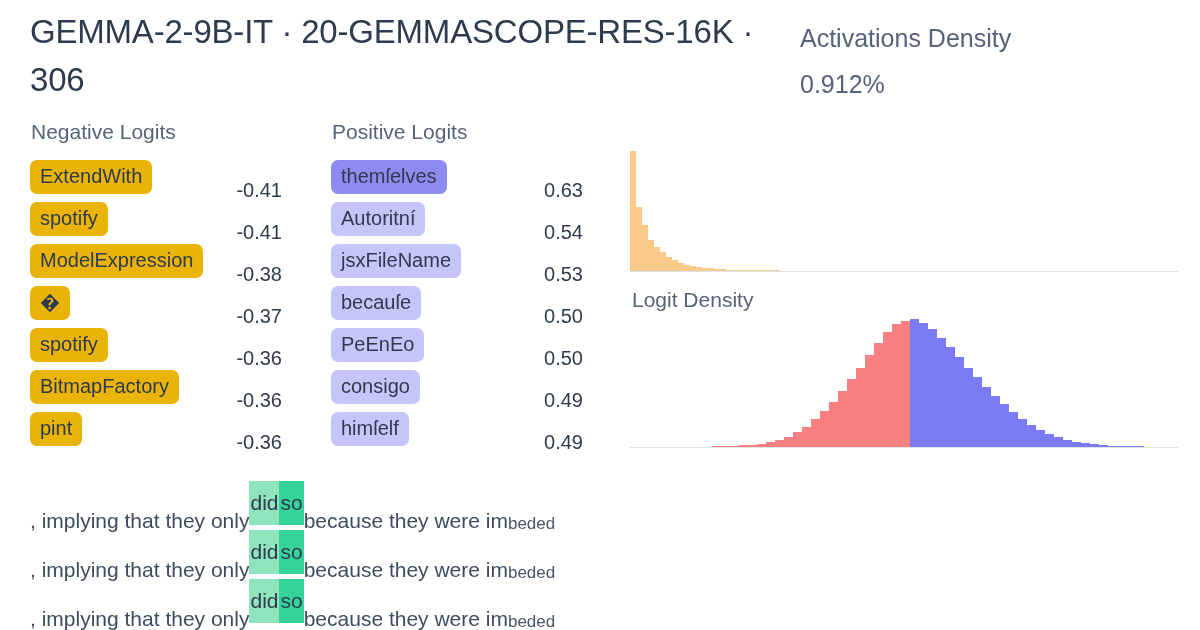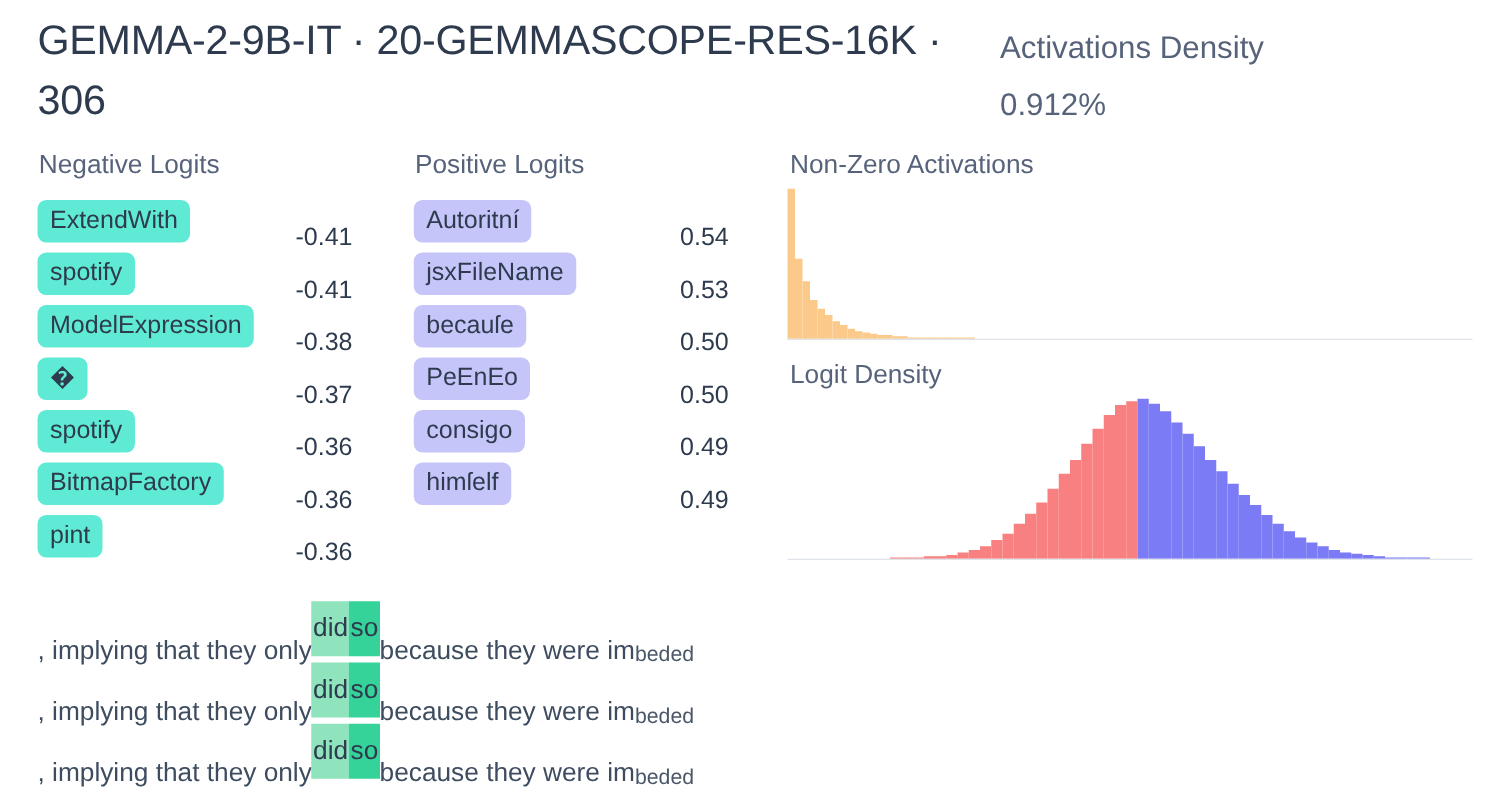--- a/index.html
+++ b/index.html
@@ -76,21 +76,21 @@
     max-width: 205px;
     padding: 4px 10px 6px 10px;
     border-radius: 7px;
     font-size: 20px;
     line-height: 24px;
     color: #2e3b4e;
     white-space: nowrap;
     overflow: hidden;
     text-overflow: clip;
   }
-  .chip-neg { background: #5eead4; }
+  .chip-neg { background: #eab308; }
   .chip-pos { background: #c5c5f9; }
   .chip-pos-top { background: #8c8cf0; }
 
   .logit-value {
     position: absolute;
     right: 18px;
     font-size: 20px;
     color: #2e3b4e;
     white-space: nowrap;
     margin-top: 26px;
@@ -169,21 +169,20 @@
   <div class="header">
     <div class="header-title">GEMMA-2-9B-IT · 20-GEMMASCOPE-RES-16K · 306</div>
     <div class="header-stat">
       <div>Activations Density</div>
       <div>0.912%</div>
     </div>
   </div>
 
   <div class="section-heading" id="neg-heading">Negative Logits</div>
   <div class="section-heading" id="pos-heading">Positive Logits</div>
-  <div class="section-heading" id="act-heading">Non-Zero Activations</div>
   <div class="section-heading" id="logit-heading">Logit Density</div>
 
   <div class="logit-list" id="neg-list">
       <div class="logit-row">
         <span class="logit-chip chip-neg">ExtendWith</span>
         <span class="logit-value">-0.41</span>
       </div>
       <div class="logit-row">
         <span class="logit-chip chip-neg">spotify</span>
         <span class="logit-value">-0.41</span>
@@ -203,20 +202,24 @@
       <div class="logit-row">
         <span class="logit-chip chip-neg"> BitmapFactory</span>
         <span class="logit-value">-0.36</span>
       </div>
       <div class="logit-row">
         <span class="logit-chip chip-neg">pint</span>
         <span class="logit-value">-0.36</span>
       </div>
     </div>
   <div class="logit-list" id="pos-list">
+      <div class="logit-row">
+        <span class="logit-chip chip-pos-top"> themſelves</span>
+        <span class="logit-value">0.63</span>
+      </div>
       <div class="logit-row">
         <span class="logit-chip chip-pos">Autoritní</span>
         <span class="logit-value">0.54</span>
       </div>
       <div class="logit-row">
         <span class="logit-chip chip-pos">jsxFileName</span>
         <span class="logit-value">0.53</span>
       </div>
       <div class="logit-row">
         <span class="logit-chip chip-pos"> becauſe</span>

